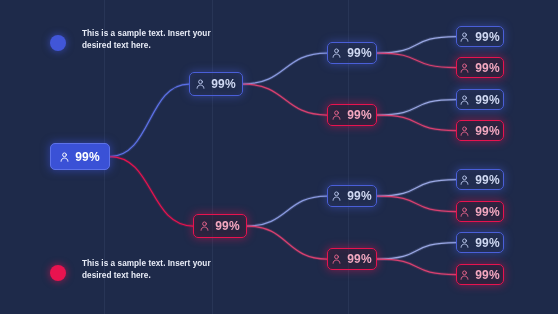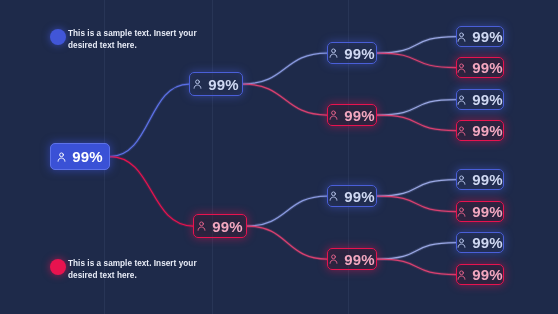--- a/index.html
+++ b/index.html
@@ -24,22 +24,22 @@
   
   #links {
     position:absolute; left:0; top:0;
     width:558px; height:314px;
     pointer-events:none;
   }
   
   .legend {
     position:absolute;
     display:flex;
-    align-items:flex-start;
-    gap:2px;
+    align-items:flex-end;
+    gap:16px;
   }
   .legend-dot {
     width:16px; height:16px;
     border-radius:50%;
     flex:0 0 auto;
     margin-top:1px;
   }
   .legend-dot.blue {
     background:#4156d8;
     box-shadow:0 0 7px 1px rgba(65,86,216,0.55);
@@ -61,21 +61,21 @@
     position:absolute;
     display:flex;
     align-items:center;
     justify-content:center;
     gap:6px;
     border-radius:5px;
     border:1.4px solid transparent;
     white-space:nowrap;
   }
   .node .pct {
-    font-size:15px;
+    font-size:12px;
     font-weight:bold;
     letter-spacing:0.1px;
   }
   .node svg { display:block; }
   
   .node.root {
     background:#3a51d6;
     border-color:#5d72e8;
     box-shadow:0 0 9px 1px rgba(58,81,214,0.55);
   }

